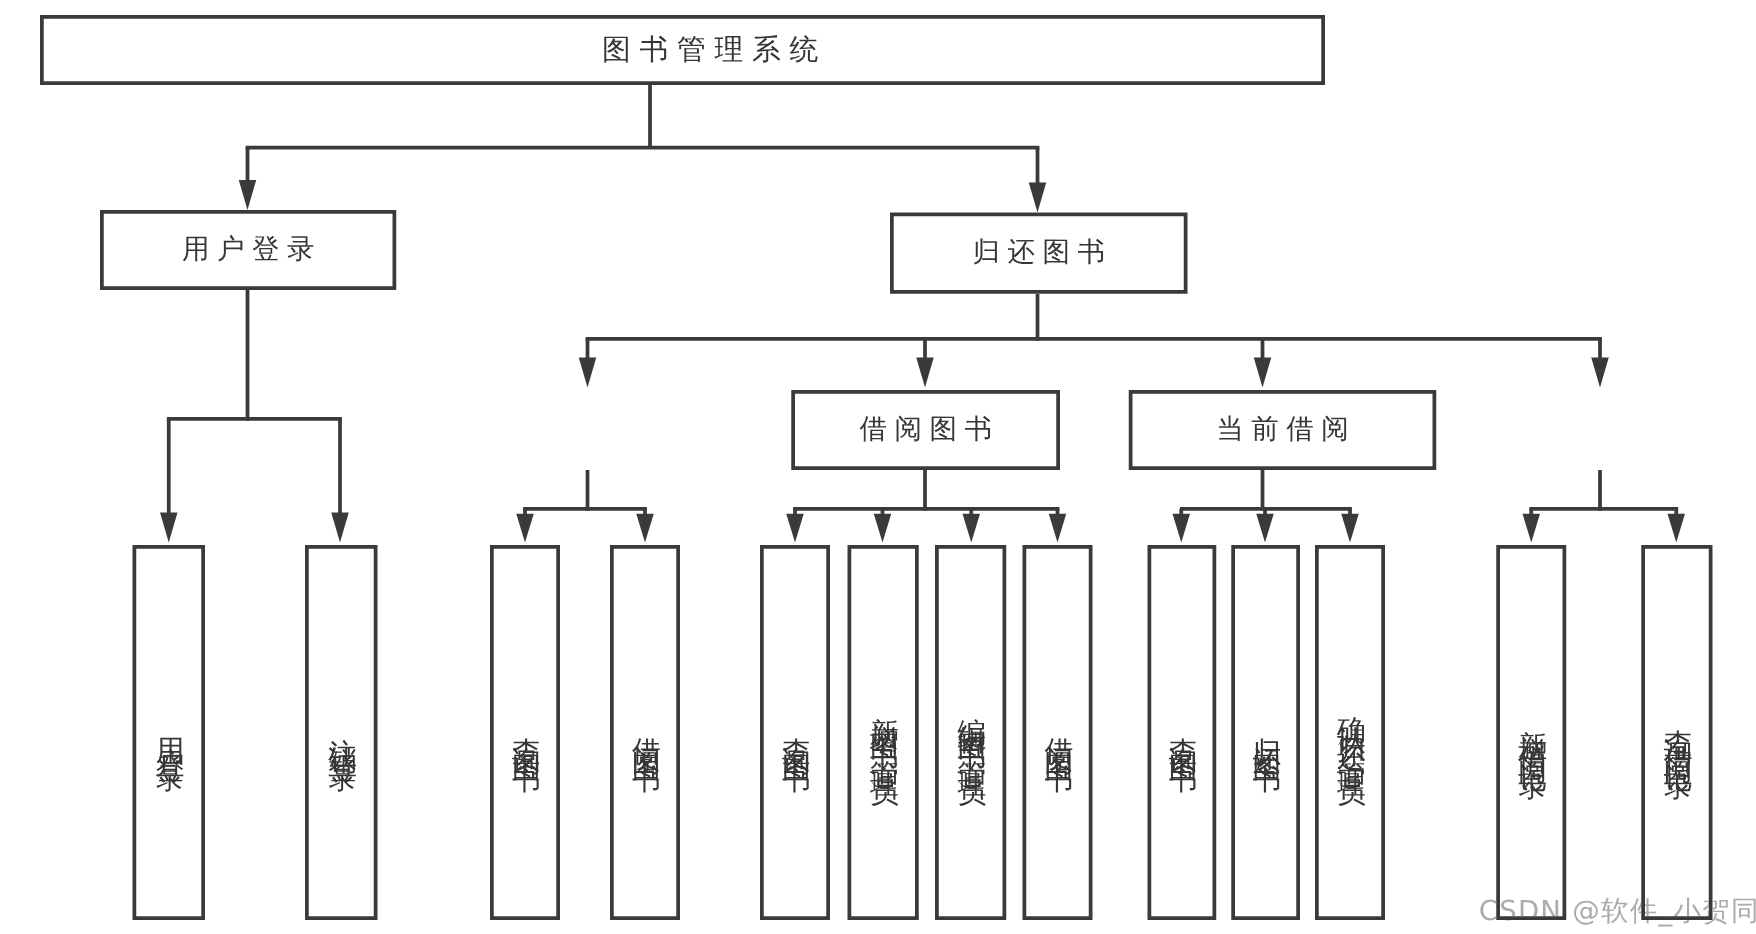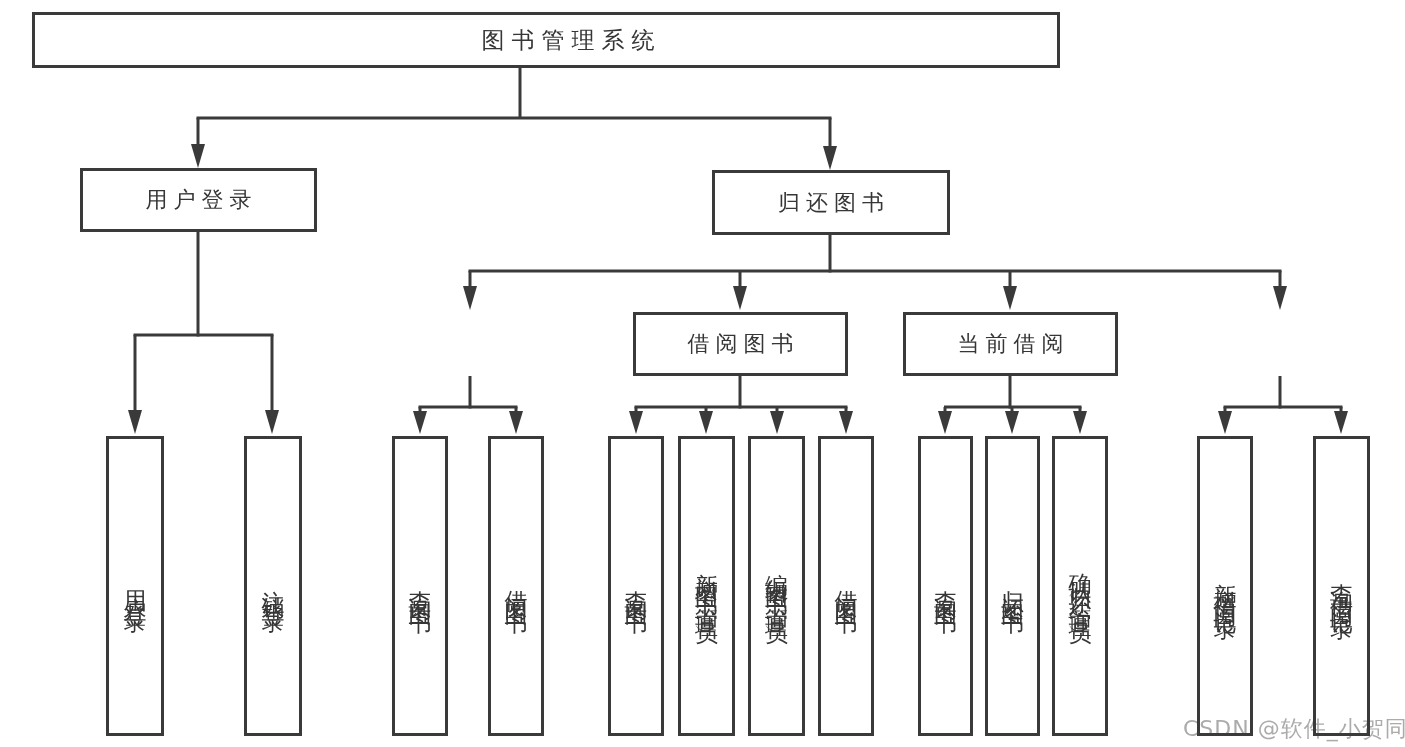--- a/index.html
+++ b/index.html
@@ -133,21 +133,21 @@
   <div class="node hnode" style="left:80px; top:168px; width:237px; height:64px;">
     <span class="label">用户登录</span>
   </div>
   <div class="node hnode" style="left:712px; top:170px; width:238px; height:65px;">
     <span class="label">归还图书</span>
   </div>
 
   <div class="node hnode" style="left:633px; top:312px; width:215px; height:64px;">
     <span class="label">借阅图书</span>
   </div>
-  <div class="node hnode" style="left:903px; top:312px; width:215px; height:64px;">
+  <div class="node hnode" style="left:903px; top:312px; width:246px; height:64px;">
     <span class="label">当前借阅</span>
   </div>
 
   <div class="node vnode" style="left:106px; top:436px; width:58px; height:300px;">
     <span class="label">用户登录</span>
   </div>
   <div class="node vnode" style="left:244px; top:436px; width:58px; height:300px;">
     <span class="label">注销登录</span>
   </div>
 

